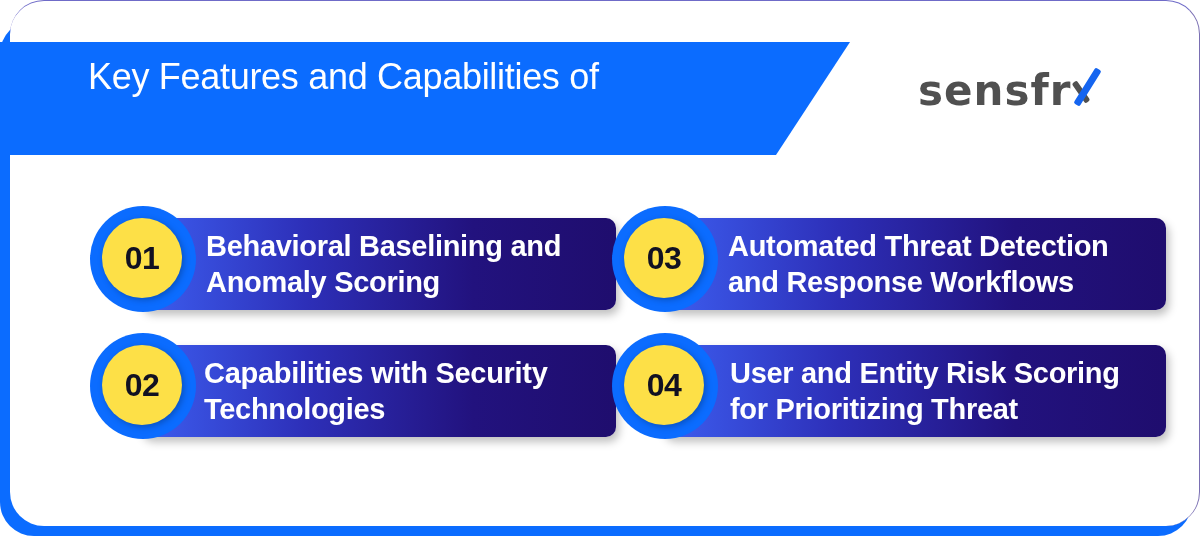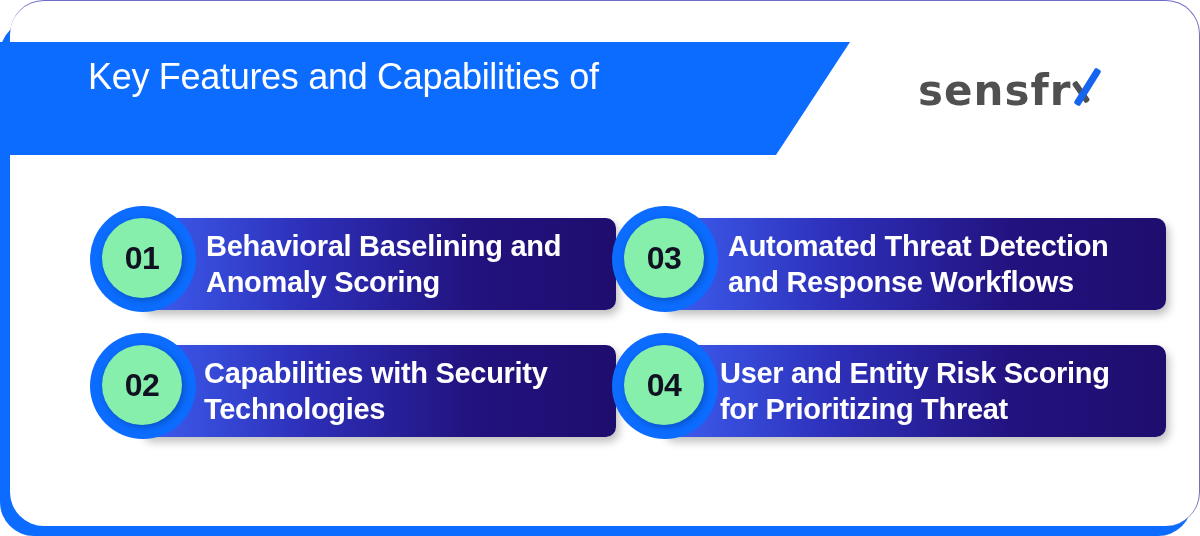--- a/index.html
+++ b/index.html
@@ -56,21 +56,21 @@
     position: absolute; left: 0; top: 0; width: 106px; height: 106px;
     border-radius: 50%; background: #0b6cff;
   }
   .feature .ring::after {
     content: ""; position: absolute; left: 0; top: 0; width: 106px; height: 106px;
     border-radius: 50%;
     background: linear-gradient(90deg, rgba(255,255,255,0) 60%, rgba(61,94,240,0) 100%);
   }
   .feature .circle {
     position: absolute; left: 12px; top: 12px; width: 80px; height: 80px;
-    border-radius: 50%; background: #86efac;
+    border-radius: 50%; background: #fde047;
     box-shadow: 2px 2px 6px rgba(0,0,0,0.25);
     display: flex; align-items: center; justify-content: center;
   }
   .feature .num {
     font-size: 32px; font-weight: bold; color: #111122; letter-spacing: -0.5px;
   }
   .feature .label {
     position: absolute; top: 22px; color: #ffffff; font-weight: bold;
     font-size: 29px; line-height: 36px; white-space: nowrap; letter-spacing: -0.3px;
   }
@@ -82,21 +82,21 @@
   #f2 { left: 90px; top: 333px; }
   #f2 .pill { width: 476px; }
   #f2 .label { left: 114px; }
 
   #f3 { left: 612px; top: 206px; }
   #f3 .pill { width: 504px; }
   #f3 .label { left: 116px; }
 
   #f4 { left: 612px; top: 333px; }
   #f4 .pill { width: 504px; }
-  #f4 .label { left: 108px; }
+  #f4 .label { left: 118px; }
 </style>
 </head>
 <body>
 
 <div class="back-frame"></div>
 <div class="card"></div>
 
 <div class="banner"></div>
 <h1 class="banner-title">
   <span>Key Features and Capabilities of</span><br>

